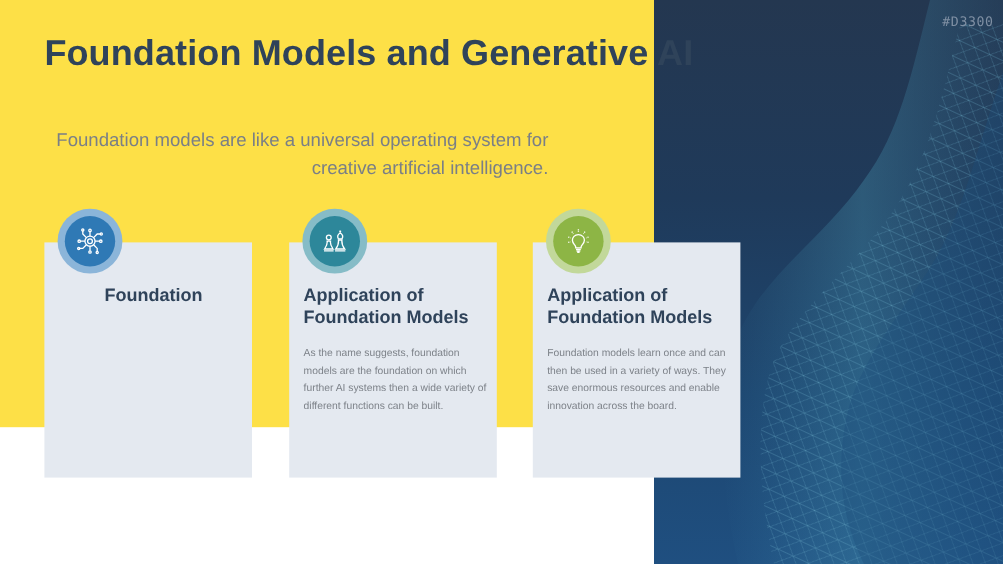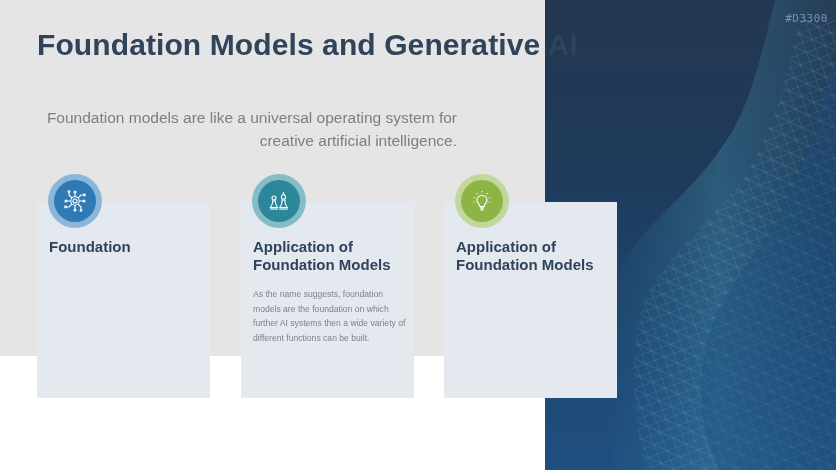--- a/index.html
+++ b/index.html
@@ -1,19 +1,19 @@
 <!DOCTYPE html>
 <html><head>
 <meta charset="utf-8">
 <style>
   * { margin: 0; padding: 0; box-sizing: border-box; }
   html, body { width: 836px; height: 470px; overflow: hidden; background: #ffffff; }
   body { position: relative; font-family: "Liberation Sans", "DejaVu Sans", sans-serif; }
 
-  .slide { position: absolute; left: 0; top: 0; width: 836px; height: 356px; background: #e5e5e5; }
+  .slide { position: absolute; left: 0; top: 0; width: 836px; height: 356px; background: #fde047; }
 
   
   .hero-panel {
     position: absolute; left: 545px; top: 0; width: 291px; height: 470px;
     background: linear-gradient(180deg, #243750 0%, #1f3a5a 35%, #1d4670 70%, #1f4f80 100%);
     overflow: hidden;
   }
   .hero-panel svg { position: absolute; left: 0; top: 0; }
 
   .watermark {
@@ -28,21 +28,21 @@
   }
   .subtitle {
     position: absolute; left: 37px; top: 106px; width: 420px;
     font-size: 15.5px; line-height: 23px; color: #7a7f86; text-align: right;
   }
 
   .card {
     position: absolute; top: 202px; width: 173px; height: 196px;
     background: #e4e9f0;
   }
-  .card-1 { left: 37px; }
+  .card-1 { left: 37px; text-align: center; }
   .card-2 { left: 241px; }
   .card-3 { left: 444px; }
 
   .card-icon {
     position: absolute; top: -28px; left: 11px;
     width: 54px; height: 54px; border-radius: 50%;
     display: flex; align-items: center; justify-content: center;
   }
   .card-icon .inner {
     width: 42px; height: 42px; border-radius: 50%;
@@ -143,15 +143,16 @@
           <path d="M13 7.5 C9.8 7.5 8 9.8 8 12.2 C8 14.2 9.3 15.3 10.2 16.5 C10.7 17.2 10.8 17.8 10.8 18.5 H15.2 C15.2 17.8 15.3 17.2 15.8 16.5 C16.7 15.3 18 14.2 18 12.2 C18 9.8 16.2 7.5 13 7.5 Z"></path>
           <path d="M11 19.8 H15 M11.3 21 H14.7 M12 22.2 H14"></path>
           <path d="M13 3 V5.3 M7.5 5 L8.8 6.8 M18.5 5 L17.2 6.8 M4.5 9.5 L6.5 10.3 M21.5 9.5 L19.5 10.3 M4.5 14 L6.5 13.6 M21.5 14 L19.5 13.6" stroke-dasharray="1 0.8"></path>
         </svg>
       </div>
     </div>
     <div class="card-heading">
       <div>Application of</div>
       <div>Foundation Models</div>
     </div>
+    <p class="card-body">Foundation models learn once and can then be used in a variety of ways. They save enormous resources and enable innovation across the board.</p>
   </div>
 
 </div>
 
 </body></html>

